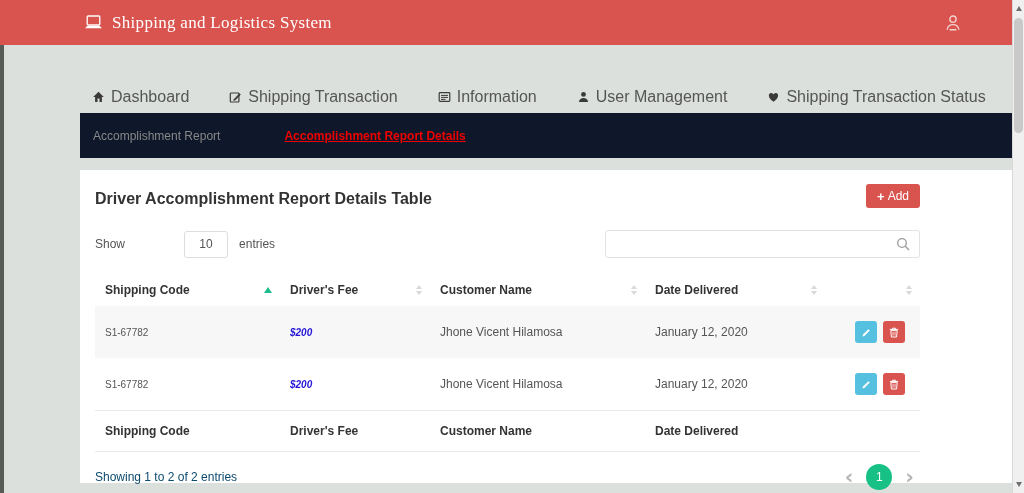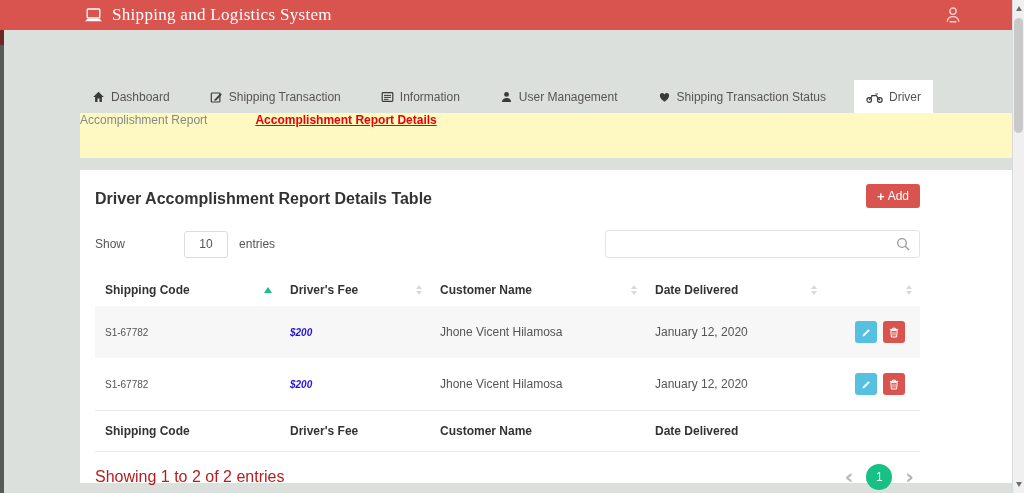--- a/index.html
+++ b/index.html
@@ -7,40 +7,40 @@
   body {
     position:relative; overflow:hidden;
     background:#dce0dc;
     font-family:"Liberation Sans", sans-serif;
   }
   
   .window-edge { position:absolute; left:0; top:0; width:4px; height:100%;
     background:linear-gradient(to bottom,#6d2823 0,#6d2823 45px,#565b56 45px,#565b56 100%); }
 
   
-  .topbar { position:absolute; left:0; top:0; right:12px; height:30px;
+  .topbar { position:absolute; left:0; top:0; right:12px; height:45px;
     background:#d9534f; display:flex; align-items:center; padding-left:84px; }
   .topbar-title { font-family:"Liberation Serif", serif; font-size:17px; color:#fff;
     margin-left:9px; letter-spacing:.3px; }
   .topbar-user { margin-left:auto; margin-right:50px; display:flex; }
 
   
   .tabs { position:absolute; left:80px; top:80px; right:12px; height:33px;
     display:flex; align-items:stretch; gap:16px; }
   .tab { display:flex; align-items:center; gap:6px; padding:0 12px;
-    font-size:12px; color:#555; white-space:nowrap; cursor:pointer; }
+    font-size:16px; color:#555; white-space:nowrap; cursor:pointer; }
   .tab.active { background:#fff; }
   .tab svg { flex:0 0 auto; }
 
   
   .subnav { position:absolute; left:80px; top:113px; right:12px; height:45px;
-    background:#fef9c3; display:flex; align-items:flex-start; padding-left:0; gap:48px;
+    background:#0f172a; display:flex; align-items:center; padding-left:13px; gap:48px;
     font-size:12px; }
   .subnav-link { color:#888; cursor:pointer; }
-  .subnav-link.active { color:#ee0000; font-weight:bold; text-decoration:underline; }
+  .subnav-link.active { color:#ee0000; font-weight:bold; text-decoration:underline;margin-left:16px; }
 
   
   .panel { position:absolute; left:80px; top:170px; right:12px; bottom:10px; background:#fff; }
   .panel-inner { padding:14px 0 0 15px; width:840px; }
 
   .heading-row { display:flex; justify-content:space-between; align-items:flex-end; }
   .panel-title { font-size:16px; font-weight:bold; color:#333; }
   .add-btn { background:#d9534f; color:#fff; font-size:12px; border:none; border-radius:3px;
     padding:5px 11px; display:flex; align-items:center; gap:3px; cursor:pointer; }
   .add-btn .plus { font-weight:bold; font-size:13px; line-height:1; }
@@ -73,21 +73,21 @@
   .sort-neutral { position:absolute; right:8px; top:50%; transform:translateY(-50%);
     display:flex; flex-direction:column; gap:2px; }
   .tri-up   { width:0; height:0; border-left:3.5px solid transparent; border-right:3.5px solid transparent; border-bottom:4px solid #d9d9d9; }
   .tri-down { width:0; height:0; border-left:3.5px solid transparent; border-right:3.5px solid transparent; border-top:4px solid #d9d9d9; }
   .sort-asc { position:absolute; right:8px; top:50%; transform:translateY(-50%);
     width:0; height:0; border-left:4.5px solid transparent; border-right:4.5px solid transparent;
     border-bottom:6px solid #1dbc8c; }
 
   .bottom-row { display:flex; justify-content:space-between; align-items:center;
     margin-top:12px; width:825px; }
-  .summary { font-size:16px; color:#b91c1c; }
+  .summary { font-size:12px; color:#0c4a6e; }
   .pagination { display:flex; align-items:center; gap:13px; padding-right:6px; }
   .chev { font-size:21px; color:#b5b5b5; line-height:1; cursor:pointer; font-weight:bold;
     font-family:"DejaVu Sans", sans-serif; }
   .page-circle { width:26px; height:26px; border-radius:50%; background:#17c186; color:#fff;
     font-size:12px; display:flex; align-items:center; justify-content:center; cursor:pointer; }
 
   
   .scrollbar { position:absolute; right:0; top:0; width:12px; height:100%;
     background:#f0f0f0; border-left:1px solid #d9d9d9; }
   .sb-arrow-up { position:absolute; top:6px; left:2.5px; width:0; height:0;

